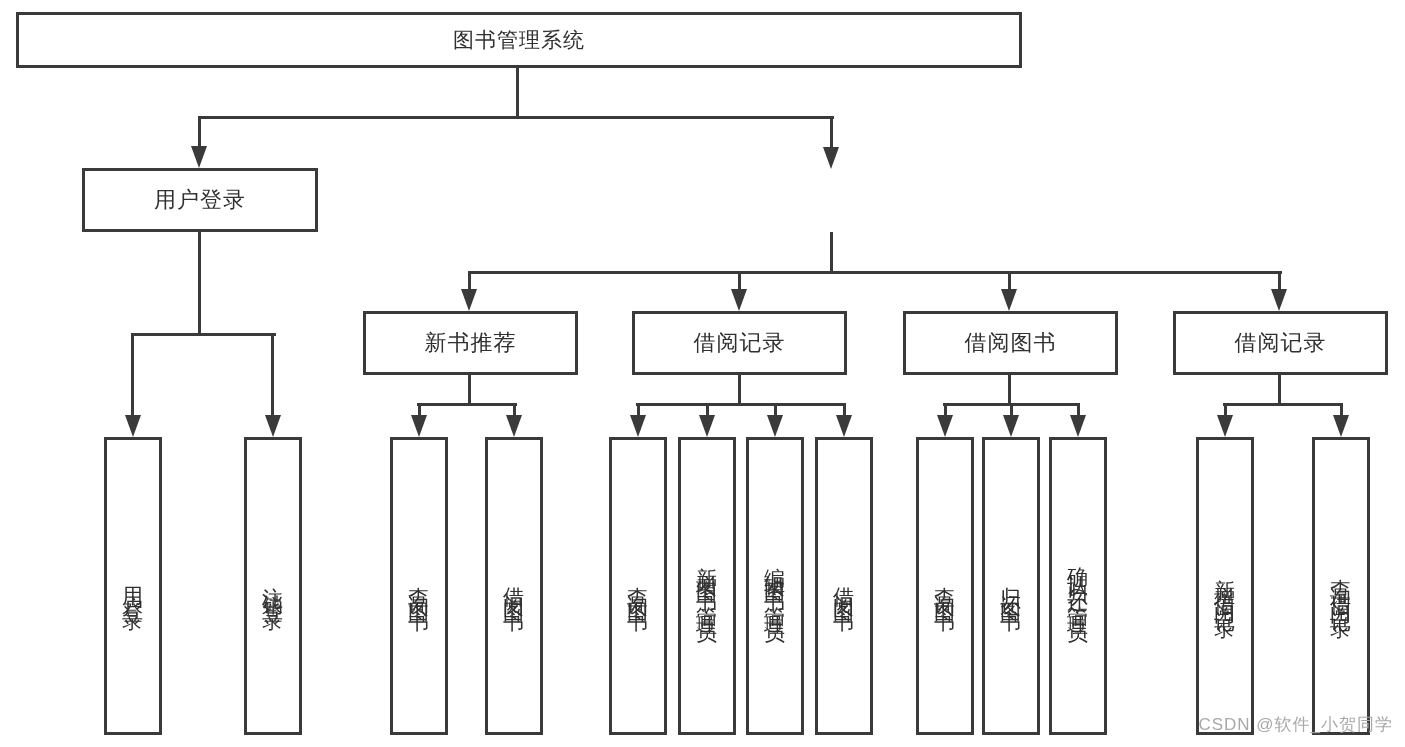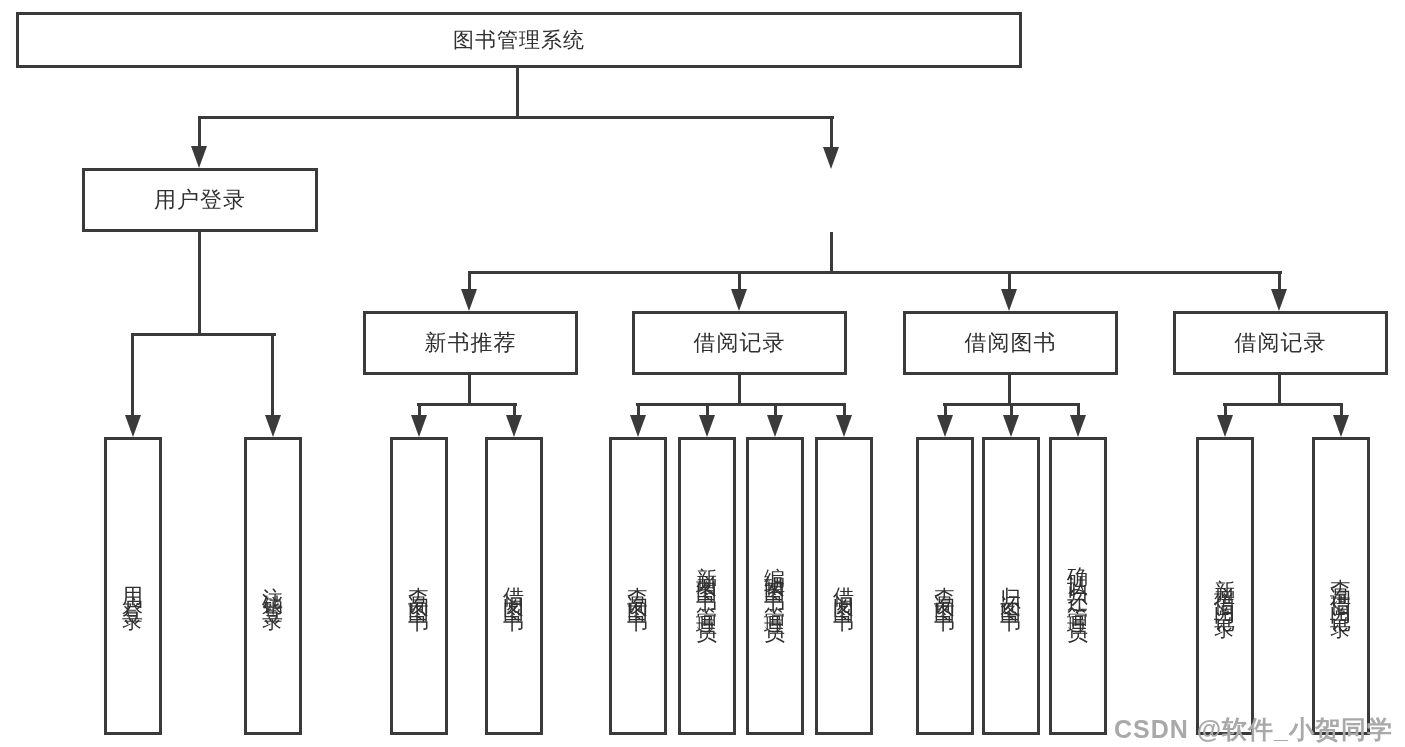--- a/index.html
+++ b/index.html
@@ -34,25 +34,24 @@
   .ln{position:absolute;background:var(--line);}
   .ah{
     position:absolute;width:0;height:0;
     border-left:8px solid transparent;
     border-right:8px solid transparent;
     border-top:22px solid var(--line);
   }
   .watermark{
     position:absolute;
     right:12px;top:713px;
-    font-size:25px;
+    font-size:17px;
     letter-spacing:1px;
     color:var(--watermark);
     white-space:nowrap;
-    font-weight:bold;
   }
 </style>
 </head>
 <body>
 
 <div class="stage">
 
   <div class="box" style="left:16px;top:12px;width:1006px;height:56px;">
     <span class="hlbl root-lbl">图书管理系统</span>
   </div>

